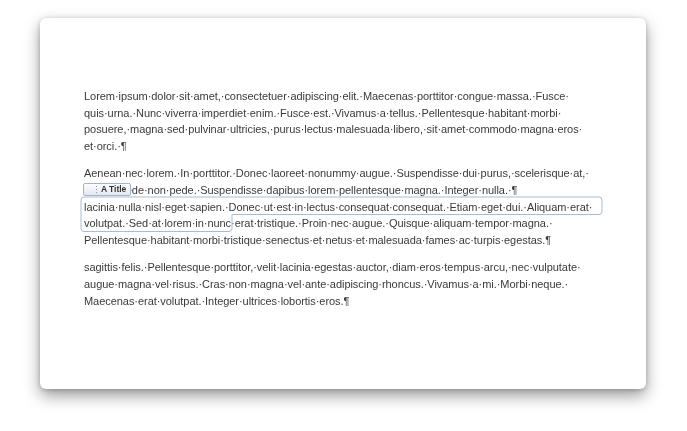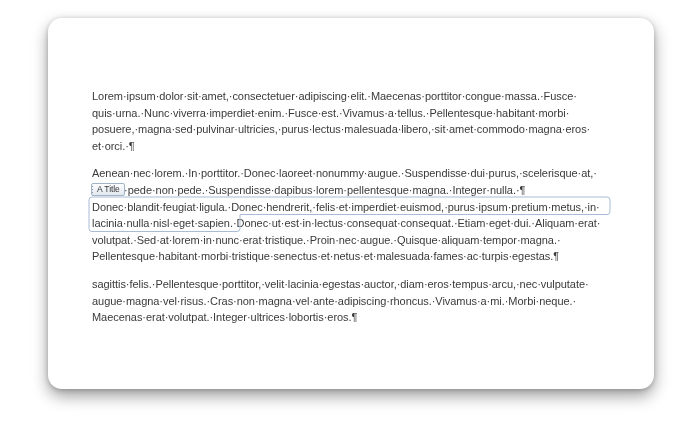--- a/index.html
+++ b/index.html
@@ -1,41 +1,42 @@
 <!DOCTYPE html>
 <html><head>
 <meta charset="utf-8">
 <style>
   html,body{margin:0;padding:0;}
   body{
     width:687px;height:431px;background:#ffffff;position:relative;overflow:hidden;
     font-family:"Liberation Sans", sans-serif;
   }
   .page{
-    position:absolute;left:48px;top:18px;width:606px;height:371px;
-    background:#ffffff;border-radius:14px;
+    position:absolute;left:40px;top:18px;width:606px;height:371px;
+    background:#ffffff;border-radius:6px;
     box-shadow:0 7px 16px rgba(0,0,0,.38), 0 1px 5px rgba(0,0,0,.20);
   }
   .doc{
     position:absolute;left:44px;top:70px;width:520px;
     color:#3a3a3a;font-size:11px;letter-spacing:-0.05px;
   }
   .para{margin:0 0 11px 0;}
   .para-2{margin-bottom:0;}
   .line{line-height:16.6px;white-space:nowrap;}
   .para-3{position:relative;}
   .cc-outline{position:absolute;left:-6px;top:-4px;pointer-events:none;z-index:1;}
   .cc-tag{
     position:absolute;left:-1px;top:-16px;z-index:2;
     display:inline-flex;align-items:center;
-    height:11px;padding:0 4px 0 0;
+    height:11px;padding:0 4px 0 12px;
     font-size:8.5px;color:#333333;
     background:linear-gradient(#fdfdfe,#e2e8f0);
     border:1px solid #a3b4c6;border-radius:2px;
     white-space:nowrap;
+    font-weight:bold;
   }
   .handle-dots{
     display:inline-block;width:1px;height:1px;background:#8898a8;
     box-shadow:0 -3px #8898a8, 0 3px #8898a8;
     margin-right:4px;
   }
   .cc-line2{white-space:nowrap;}
 </style>
 </head>
 <body>
@@ -56,21 +57,20 @@
     </div>
 
     <div class="para para-3">
       <div class="cc-tag">
         <span class="handle-dots"></span>
         <span>A Title</span>
       </div>
       <svg class="cc-outline" width="540" height="44" viewBox="0 0 540 44">
         <path d="M 6 2 H 521 Q 524 2 524 5 V 16.5 Q 524 19.5 521 19.5 H 154 V 33.5 Q 154 36.5 151 36.5 H 6 Q 3 36.5 3 33.5 V 5 Q 3 2 6 2 Z" fill="none" stroke-width="1" stroke="#a8bdd4"></path>
       </svg>
-      <div class="line">Donec·blandit·feugiat·ligula.·Donec·hendrerit,·felis·et·imperdiet·euismod,·purus·ipsum·pretium·metus,·in·</div>
       <div class="line cc-line2"><span>lacinia·nulla·nisl·eget·sapien.</span><span>·Donec·ut·est·in·lectus·consequat·consequat.·Etiam·eget·dui.·Aliquam·erat·</span></div>
       <div class="line">volutpat.·Sed·at·lorem·in·nunc·erat·tristique.·Proin·nec·augue.·Quisque·aliquam·tempor·magna.·</div>
       <div class="line">Pellentesque·habitant·morbi·tristique·senectus·et·netus·et·malesuada·fames·ac·turpis·egestas.¶</div>
     </div>
 
     <div class="para para-4">
       <div class="line">sagittis·felis.·Pellentesque·porttitor,·velit·lacinia·egestas·auctor,·diam·eros·tempus·arcu,·nec·vulputate·</div>
       <div class="line">augue·magna·vel·risus.·Cras·non·magna·vel·ante·adipiscing·rhoncus.·Vivamus·a·mi.·Morbi·neque.·</div>
       <div class="line">Maecenas·erat·volutpat.·Integer·ultrices·lobortis·eros.¶</div>
     </div>

